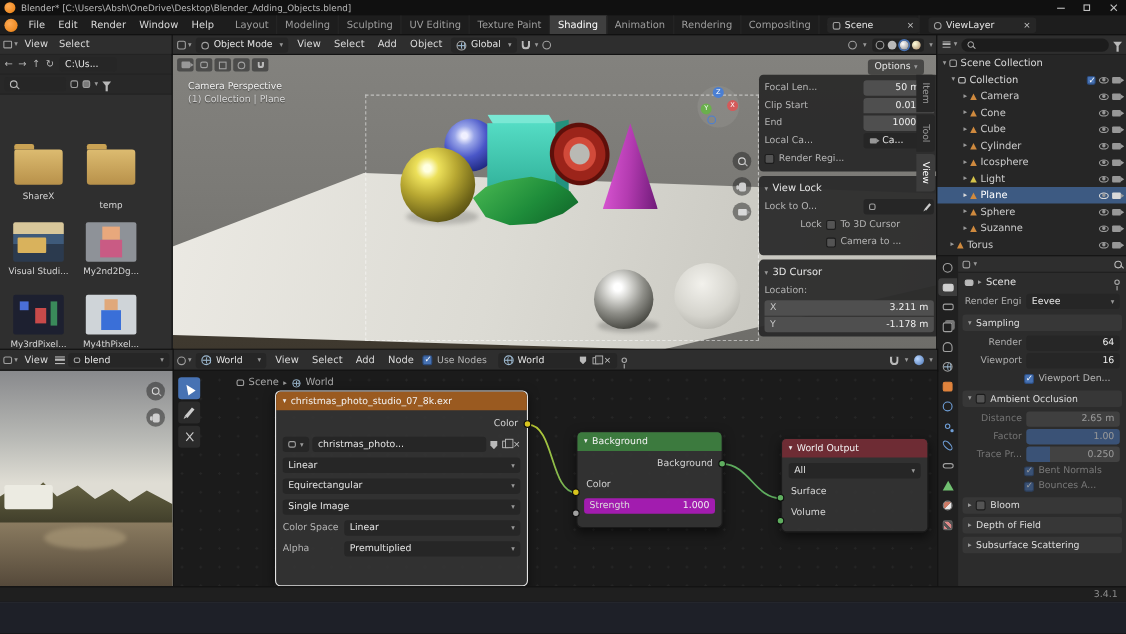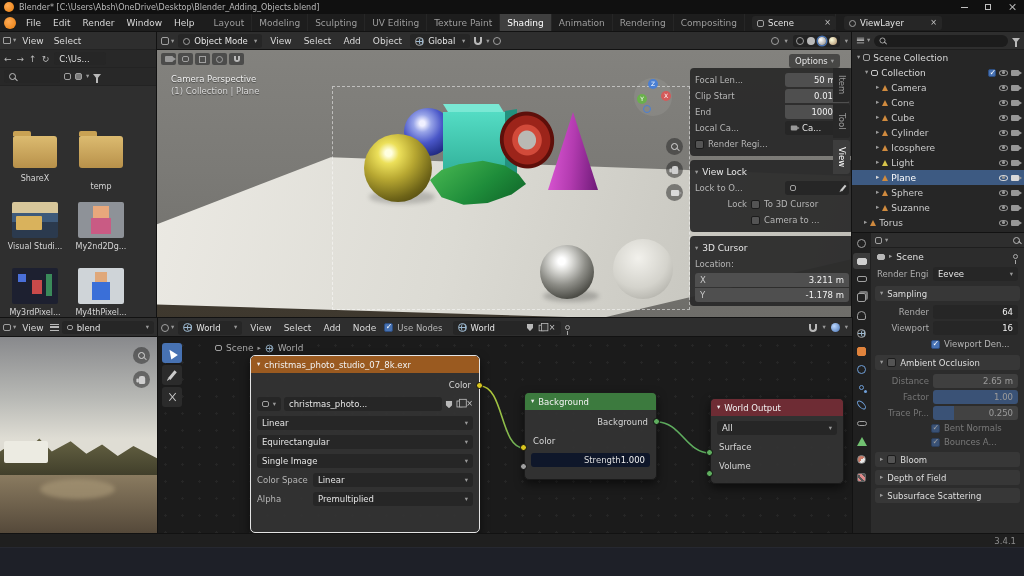--- a/index.html
+++ b/index.html
@@ -744,21 +744,21 @@
     <div class="nh" style="background:#3c7a3e">
         <span class="cv" style="color:#eee"></span>
         <span>Background</span>
       </div>
     <div class="nrow" style="justify-content:flex-end">
         <span>Background</span>
       </div>
     <div class="nrow">
         <span>Color</span>
       </div>
-    <div class="vb nd" style="justify-content:flex-end;background:#0f172a">
+    <div class="vb nd" style="justify-content:space-between;background:#a21caf">
         <span style="color:#ddd">Strength</span>
         <span>1.000</span>
       </div>
   </div>
   <i class="sock" style="left:496px;top:81px;background:#5fae5f"></i>
   <i class="sock" style="left:363px;top:107px;background:#d9c51e"></i>
   <i class="sock" style="left:363px;top:126px;background:#a1a1a1"></i>
 
   <div class="node" style="left:553px;top:61px;width:134px;height:86px">
     <div class="nh" style="background:#6e2c34">

